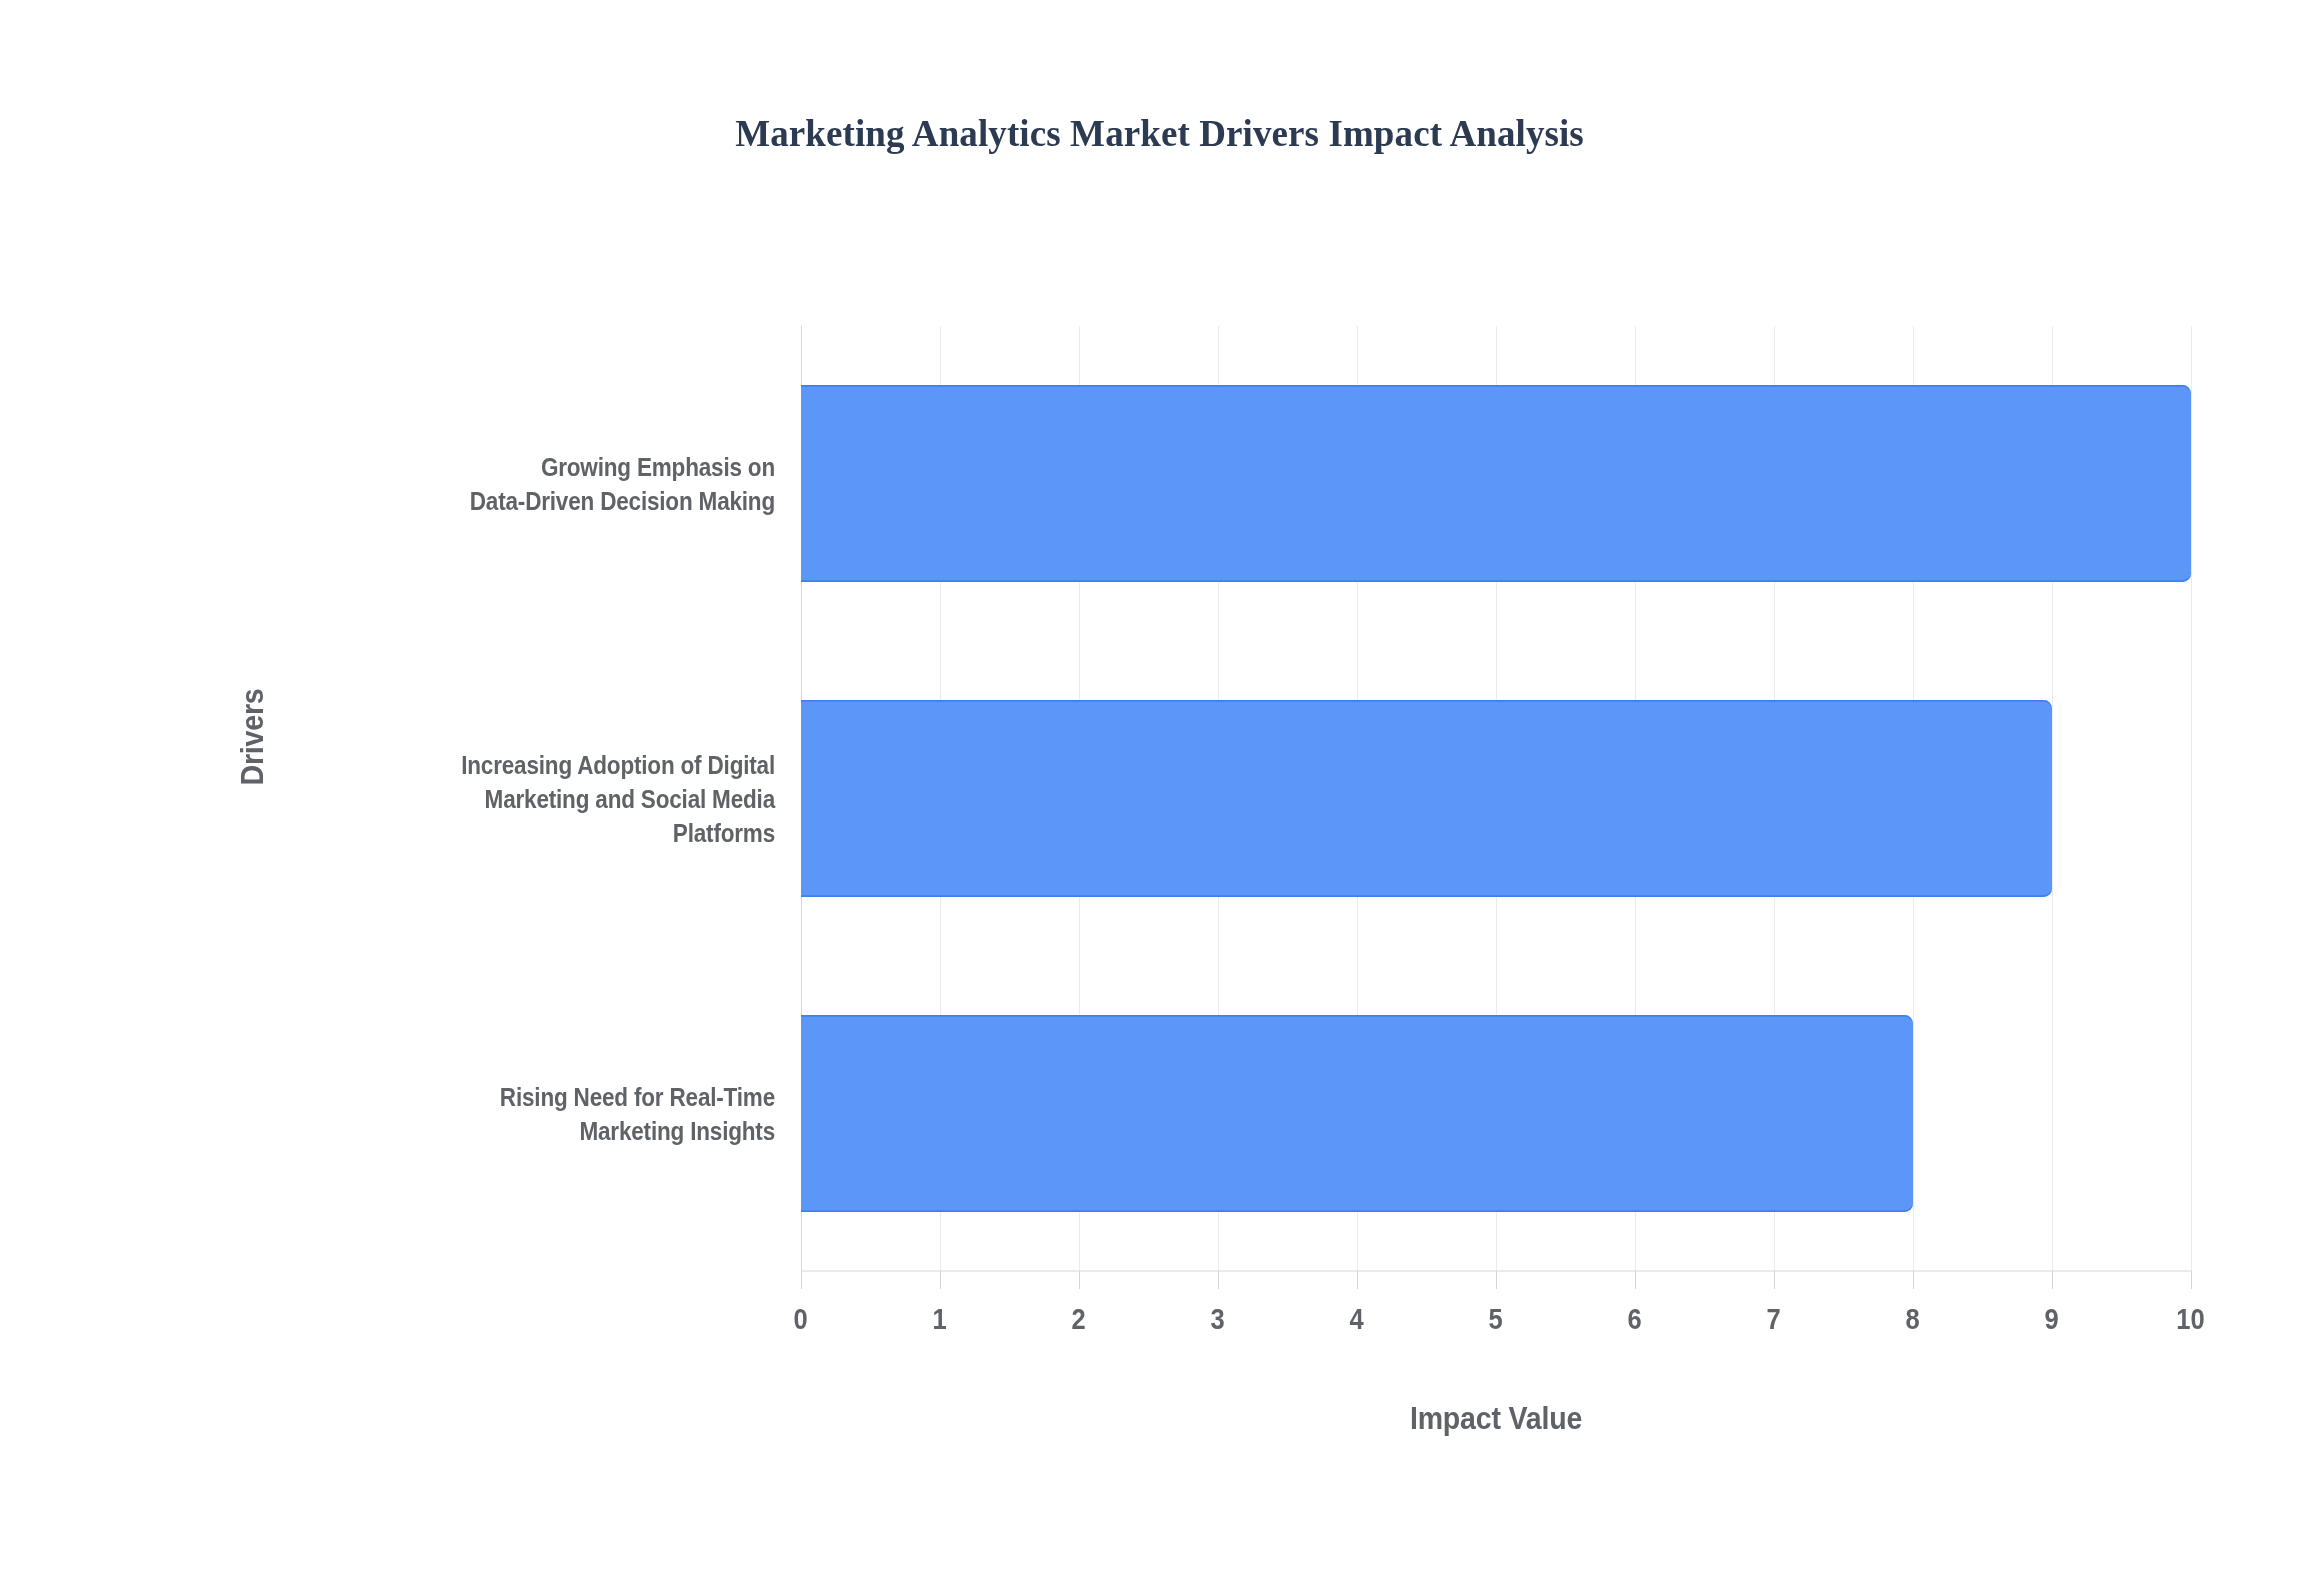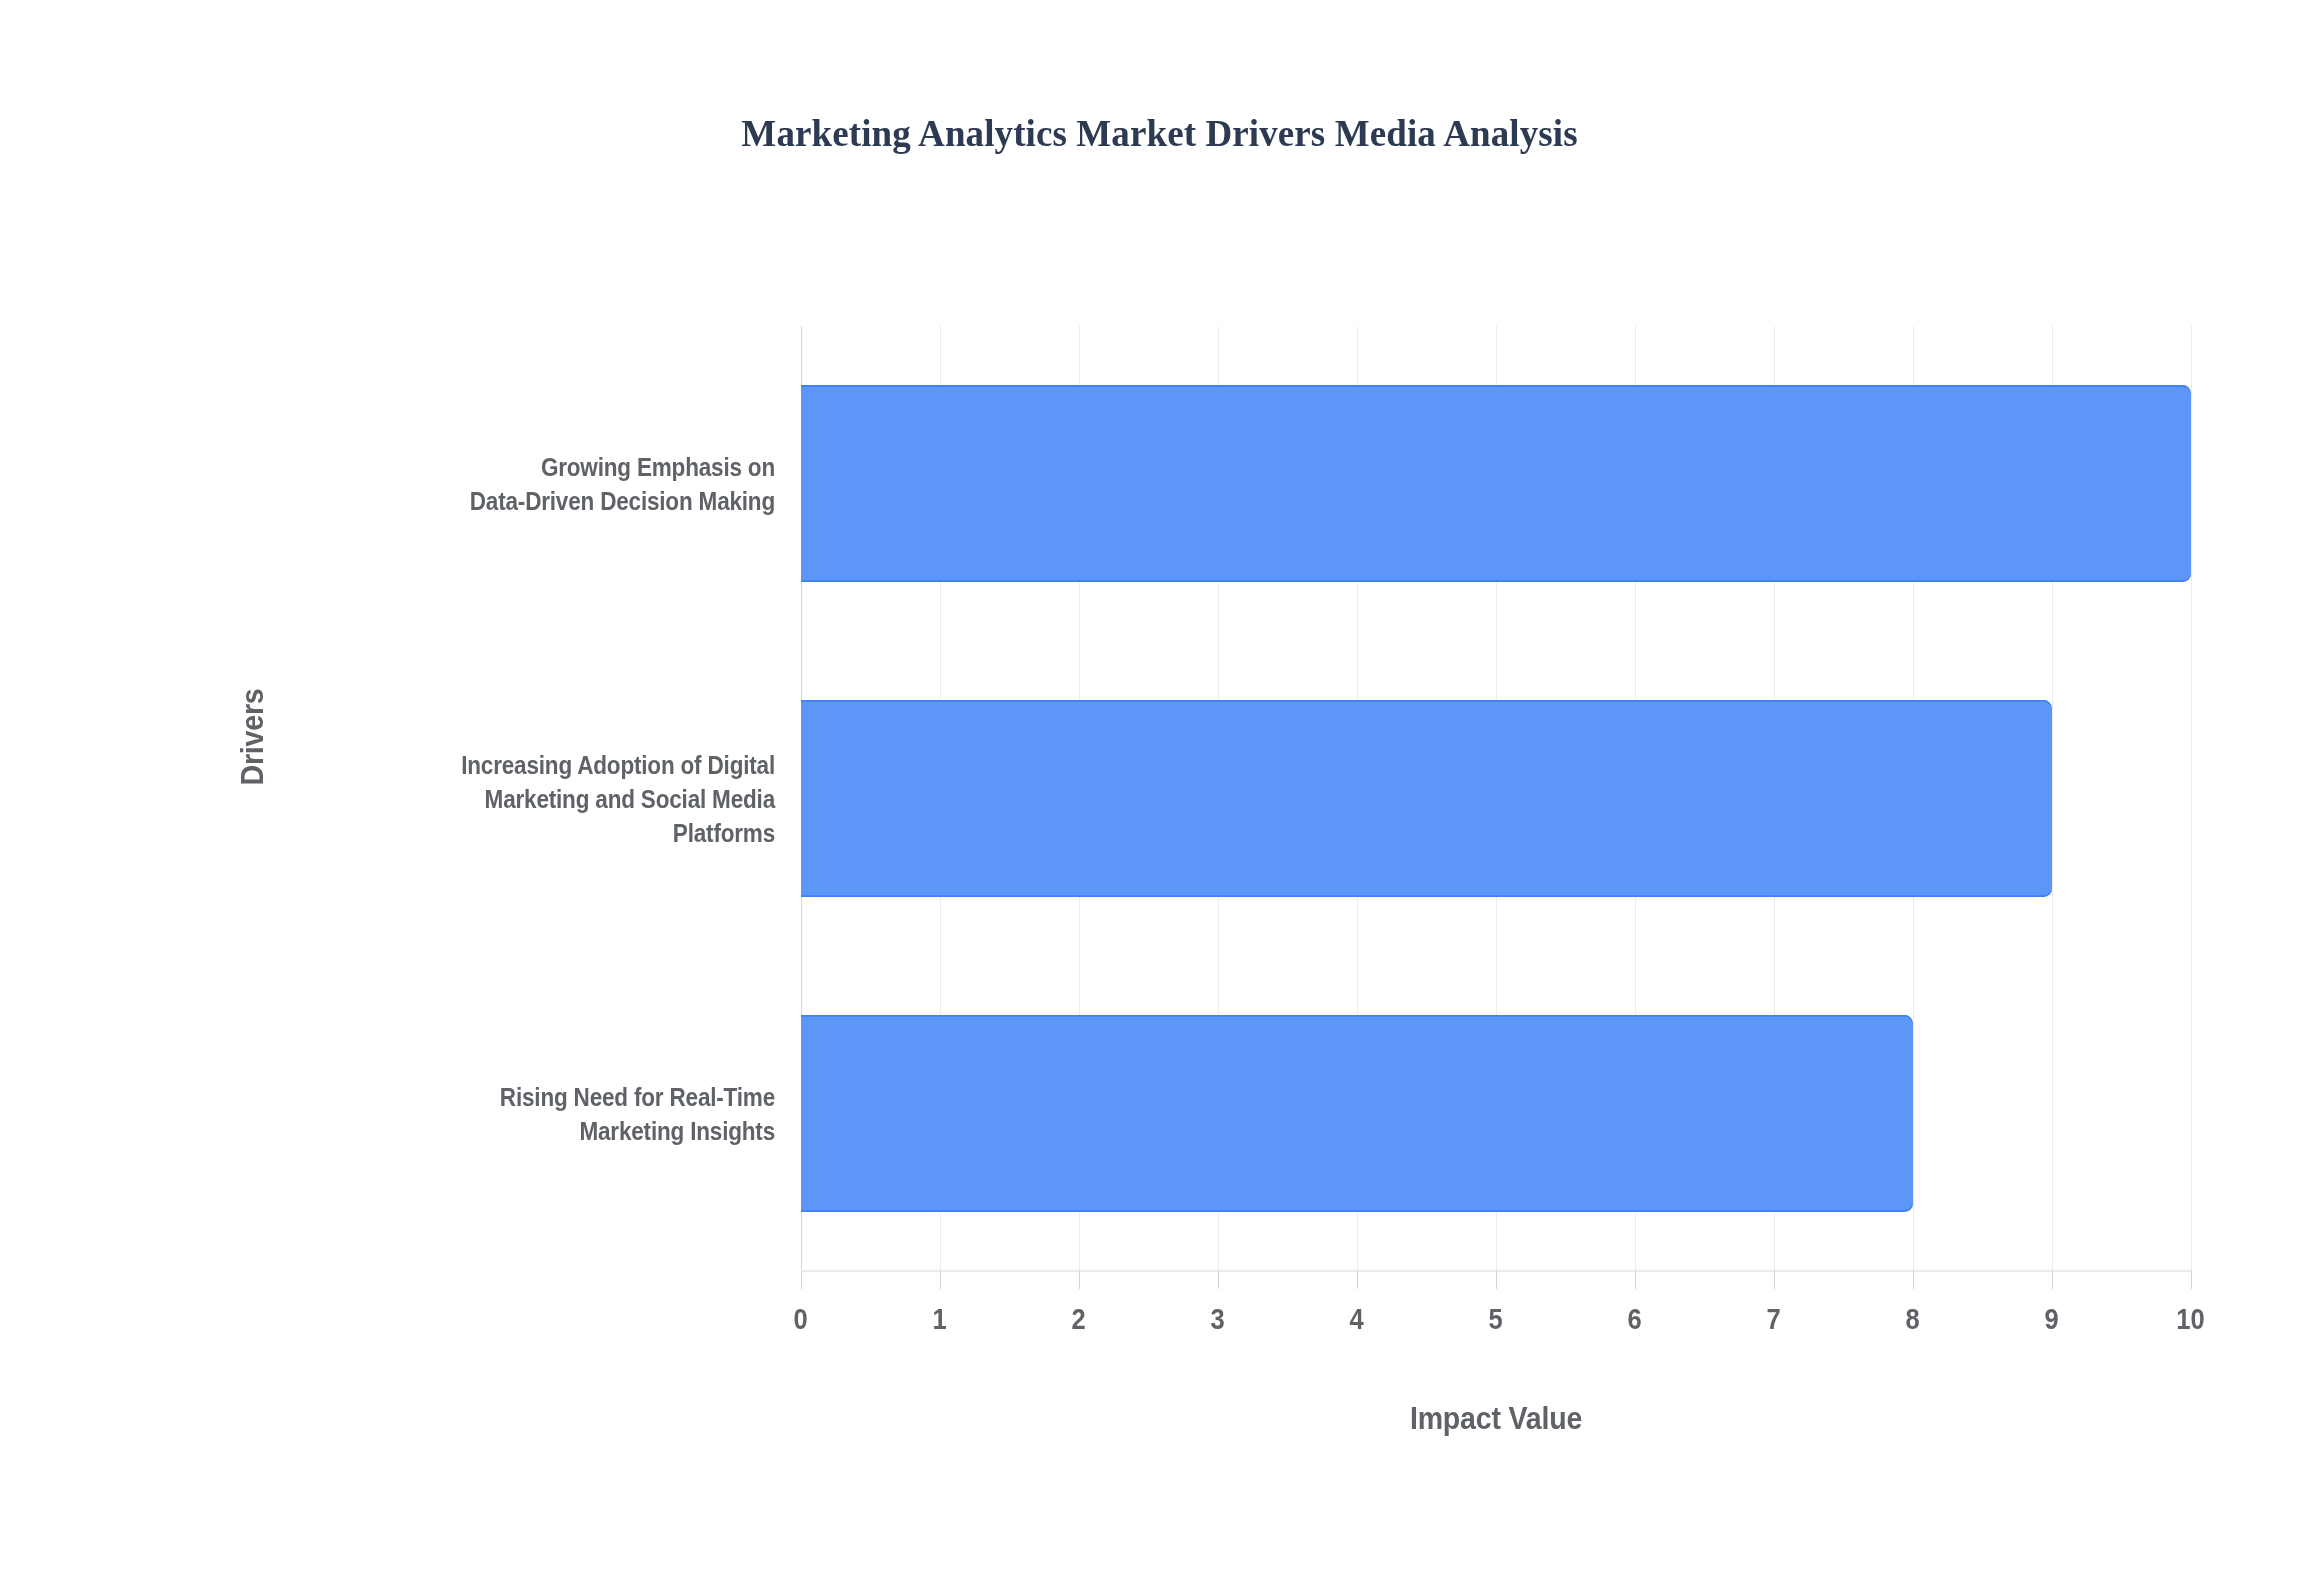--- a/index.html
+++ b/index.html
@@ -146,21 +146,21 @@
     letter-spacing: -0.2px;
     transform: rotate(-90deg) scaleX(0.92);
     transform-origin: center center;
   }
 </style>
 </head>
 <body>
 
 <div id="figure">
 
-  <div id="chart-title">Marketing Analytics Market Drivers Media Analysis</div>
+  <div id="chart-title">Marketing Analytics Market Drivers Impact Analysis</div>
 
   <div id="gridlines">
       <div class="gridline first" style="left: 801px; top: 326px; height: 945px; position: absolute;"></div>
       <div class="gridline" style="left: 940px; top: 326px; height: 945px; position: absolute;"></div>
       <div class="gridline" style="left: 1079px; top: 326px; height: 945px; position: absolute;"></div>
       <div class="gridline" style="left: 1218px; top: 326px; height: 945px; position: absolute;"></div>
       <div class="gridline" style="left: 1357px; top: 326px; height: 945px; position: absolute;"></div>
       <div class="gridline" style="left: 1496px; top: 326px; height: 945px; position: absolute;"></div>
       <div class="gridline" style="left: 1635px; top: 326px; height: 945px; position: absolute;"></div>
       <div class="gridline" style="left: 1774px; top: 326px; height: 945px; position: absolute;"></div>

